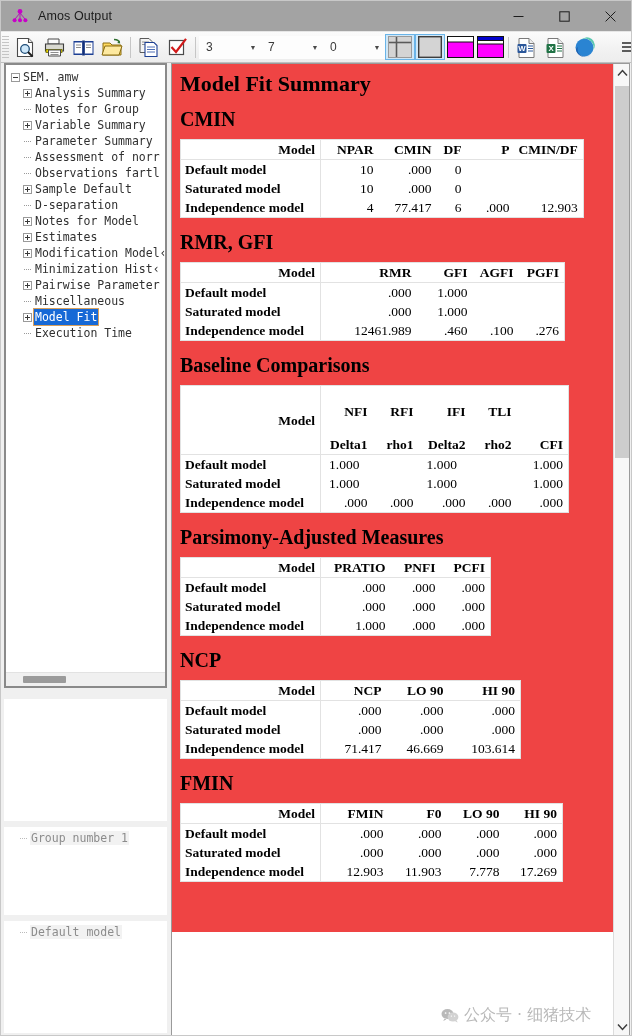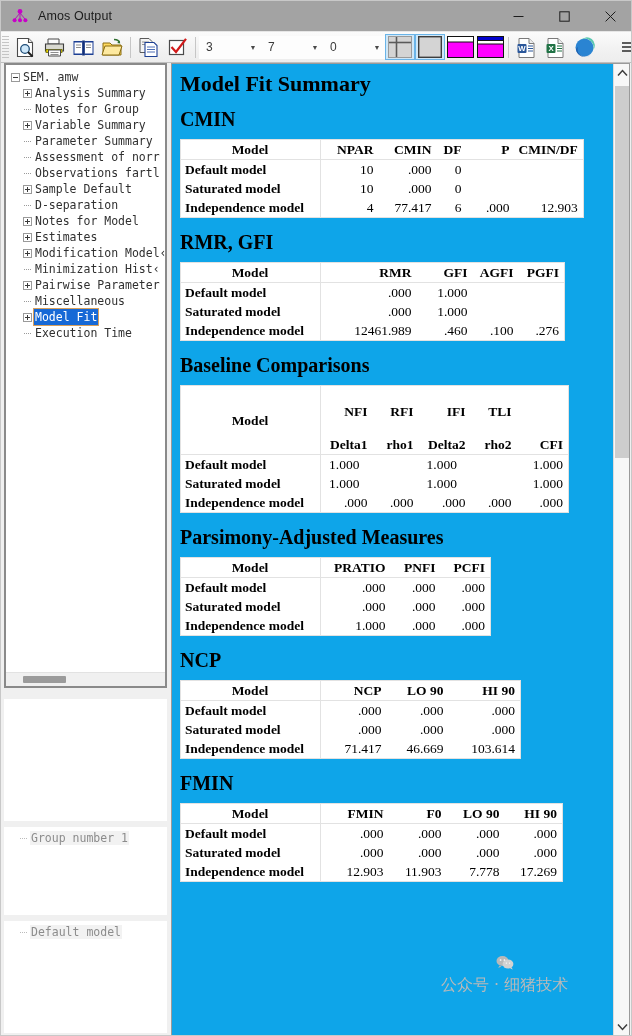--- a/index.html
+++ b/index.html
@@ -174,22 +174,22 @@
   
   .right-col {
     position: absolute; left: 170px; top: 0px;
     width: 459px; height: 974px;
     background: #ffffff;
     border: 1px solid #9a9a9a;
     overflow: hidden;
   }
   .doc {
     position: absolute; left: 0; top: 0;
-    width: 442px; height: 972px;
-    background: #0ea5e9;
+    width: 442px; height: 868px;
+    background: #ef4444;
     padding: 6px 10px 0 8px;
     overflow: hidden;
     font-family: "Liberation Serif", serif;
   }
   h1.sec {
     font-family: "Liberation Serif", serif;
     font-size: 22px; font-weight: bold; color: #000;
     margin: 2px 0 10px 0; line-height: 1.05;
   }
   h2.sub {
@@ -211,21 +211,21 @@
     line-height: 17px;
     white-space: nowrap;
   }
   table.fit thead th {
     font-weight: bold;
     border-bottom: 1px solid #e2e2e2;
     text-align: right;
     vertical-align: bottom;
   }
   table.fit thead th.modelcol {
-    text-align: center; vertical-align: middle;
+    text-align: right; vertical-align: middle;
     border-right: 1px solid #e2e2e2;
   }
   table.fit tbody td.modelcol {
     text-align: left; font-weight: bold;
     border-right: 1px solid #e2e2e2;
   }
   table.fit tbody td { text-align: right; }
   .hdr2 { display: block; margin-top: 16px; }
 
   
@@ -241,26 +241,25 @@
   }
   .vs-arrow svg { display:block; }
   .vs-thumb {
     position: absolute; left: 1px; top: 22px;
     width: 14px; height: 372px; background: #cdcdcd;
   }
   .vs-bottom { position: absolute; left: 0; bottom: 0; }
 
   
   .watermark {
-    position: absolute; left: 440px; top: 954px;
+    position: absolute; left: 440px; top: 1004px;
     display: flex; align-items: center; gap: 5px;
     color: #b9b9b9; font-size: 16px;
     font-family: "DejaVu Sans", sans-serif;
     pointer-events: none;
-    flex-direction: column;
   }
   .wm-icon { width: 18px; height: 15px; }
 </style>
 </head>
 <body>
 
 <div id="app">
 
   <div class="titlebar">
     <span class="app-icon">

